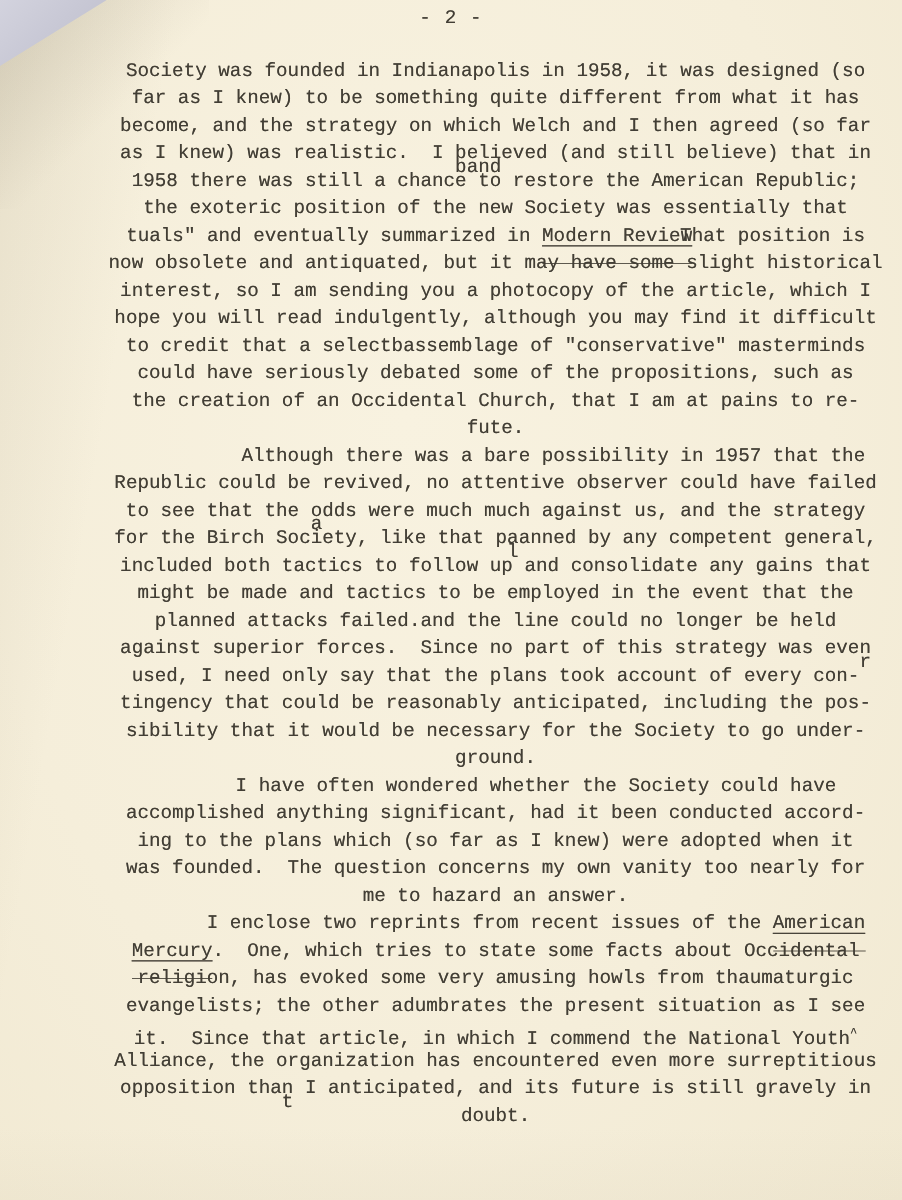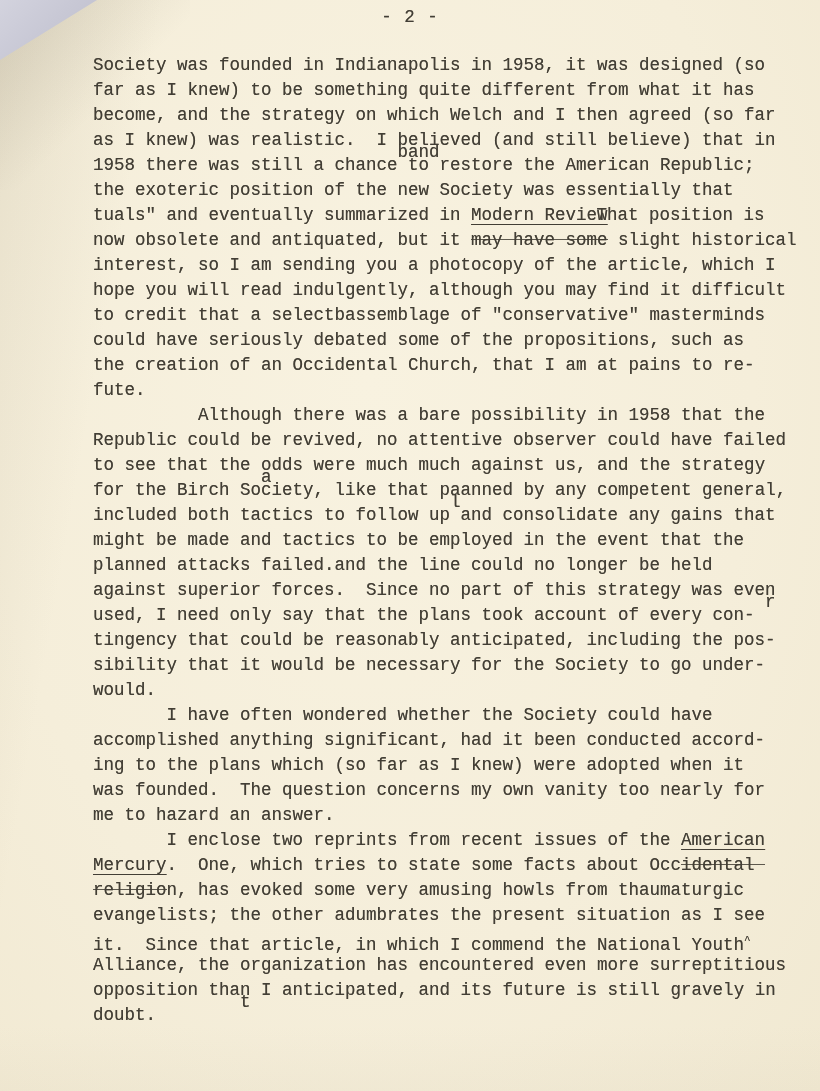--- a/index.html
+++ b/index.html
@@ -27,21 +27,21 @@
     position:absolute;top:5px;left:0;width:100%;
     text-align:center;font-size:17.5px;line-height:25px;
     letter-spacing:1px;
     text-shadow:0 0 0.6px rgba(62,57,46,0.65);
   }
   .body-text{
     position:absolute;top:53px;left:93px;width:715px;
     font-size:17.5px;line-height:25px;
     text-shadow:0 0 0.6px rgba(62,57,46,0.65);
   }
-  .line{white-space:pre;height:25px;}
+  .line{white-space:pre;height:25px;text-align:center;}
   .ovs{position:relative;display:inline-block;vertical-align:baseline;}
   .ovs .ov{position:absolute;left:0;top:0;margin-top:12px;}
   .pull{position:relative;margin-left:-1.05ch;}
   .u{
     text-decoration:underline;
     text-decoration-thickness:1.4px;
     text-underline-offset:3.5px;
     border-bottom:1px solid rgba(66,62,53,0.85);
     padding-bottom:14px;
   }
@@ -66,32 +66,32 @@
     <div class="line">the exoteric position of the new Society was essentially that</div>
     <div class="line"><span>tuals" and eventually summarized in </span><span class="u">Modern Review</span><span class="pull">That</span><span> position is</span></div>
     <div class="line">now obsolete and antiquated, but it may have some slight historical</div>
     <div class="line">interest, so I am sending you a photocopy of the article, which I</div>
     <div class="line">hope you will read indulgently, although you may find it difficult</div>
     <div class="line">to credit that a selectbassemblage of "conservative" masterminds</div>
     <div class="line">could have seriously debated some of the propositions, such as</div>
     <div class="line">the creation of an Occidental Church, that I am at pains to re-</div>
     <div class="line">fute.</div>
 
-    <div class="line">          Although there was a bare possibility in 1958 that the</div>
+    <div class="line">          Although there was a bare possibility in 1957 that the</div>
     <div class="line">Republic could be revived, no attentive observer could have failed</div>
     <div class="line"><span>to see that the </span><span class="ovs"><span>o</span><span class="ov">a</span></span><span>dds were much much against us, and the strategy</span></div>
     <div class="line"><span>for the Birch Society, like that p</span><span class="ovs"><span>a</span><span class="ov">l</span></span><span>anned by any competent general,</span></div>
     <div class="line">included both tactics to follow up and consolidate any gains that</div>
     <div class="line">might be made and tactics to be employed in the event that the</div>
     <div class="line">planned attacks failed.and the line could no longer be held</div>
     <div class="line"><span>against superior forces.  Since no part of this strategy was eve</span><span class="ovs"><span>n</span><span class="ov">r</span></span><span></span></div>
     <div class="line">used, I need only say that the plans took account of every con-</div>
     <div class="line">tingency that could be reasonably anticipated, including the pos-</div>
     <div class="line">sibility that it would be necessary for the Society to go under-</div>
-    <div class="line">would.</div>
+    <div class="line">ground.</div>
 
     <div class="line">       I have often wondered whether the Society could have</div>
     <div class="line">accomplished anything significant, had it been conducted accord-</div>
     <div class="line">ing to the plans which (so far as I knew) were adopted when it</div>
     <div class="line">was founded.  The question concerns my own vanity too nearly for</div>
     <div class="line">me to hazard an answer.</div>
 
     <div class="line"><span>       I enclose two reprints from recent issues of the </span><span class="u">American</span></div>
     <div class="line"><span class="u">Mercury</span><span>.  One, which tries to state some facts about Occidental</span></div>
     <div class="line">religion, has evoked some very amusing howls from thaumaturgic</div>

